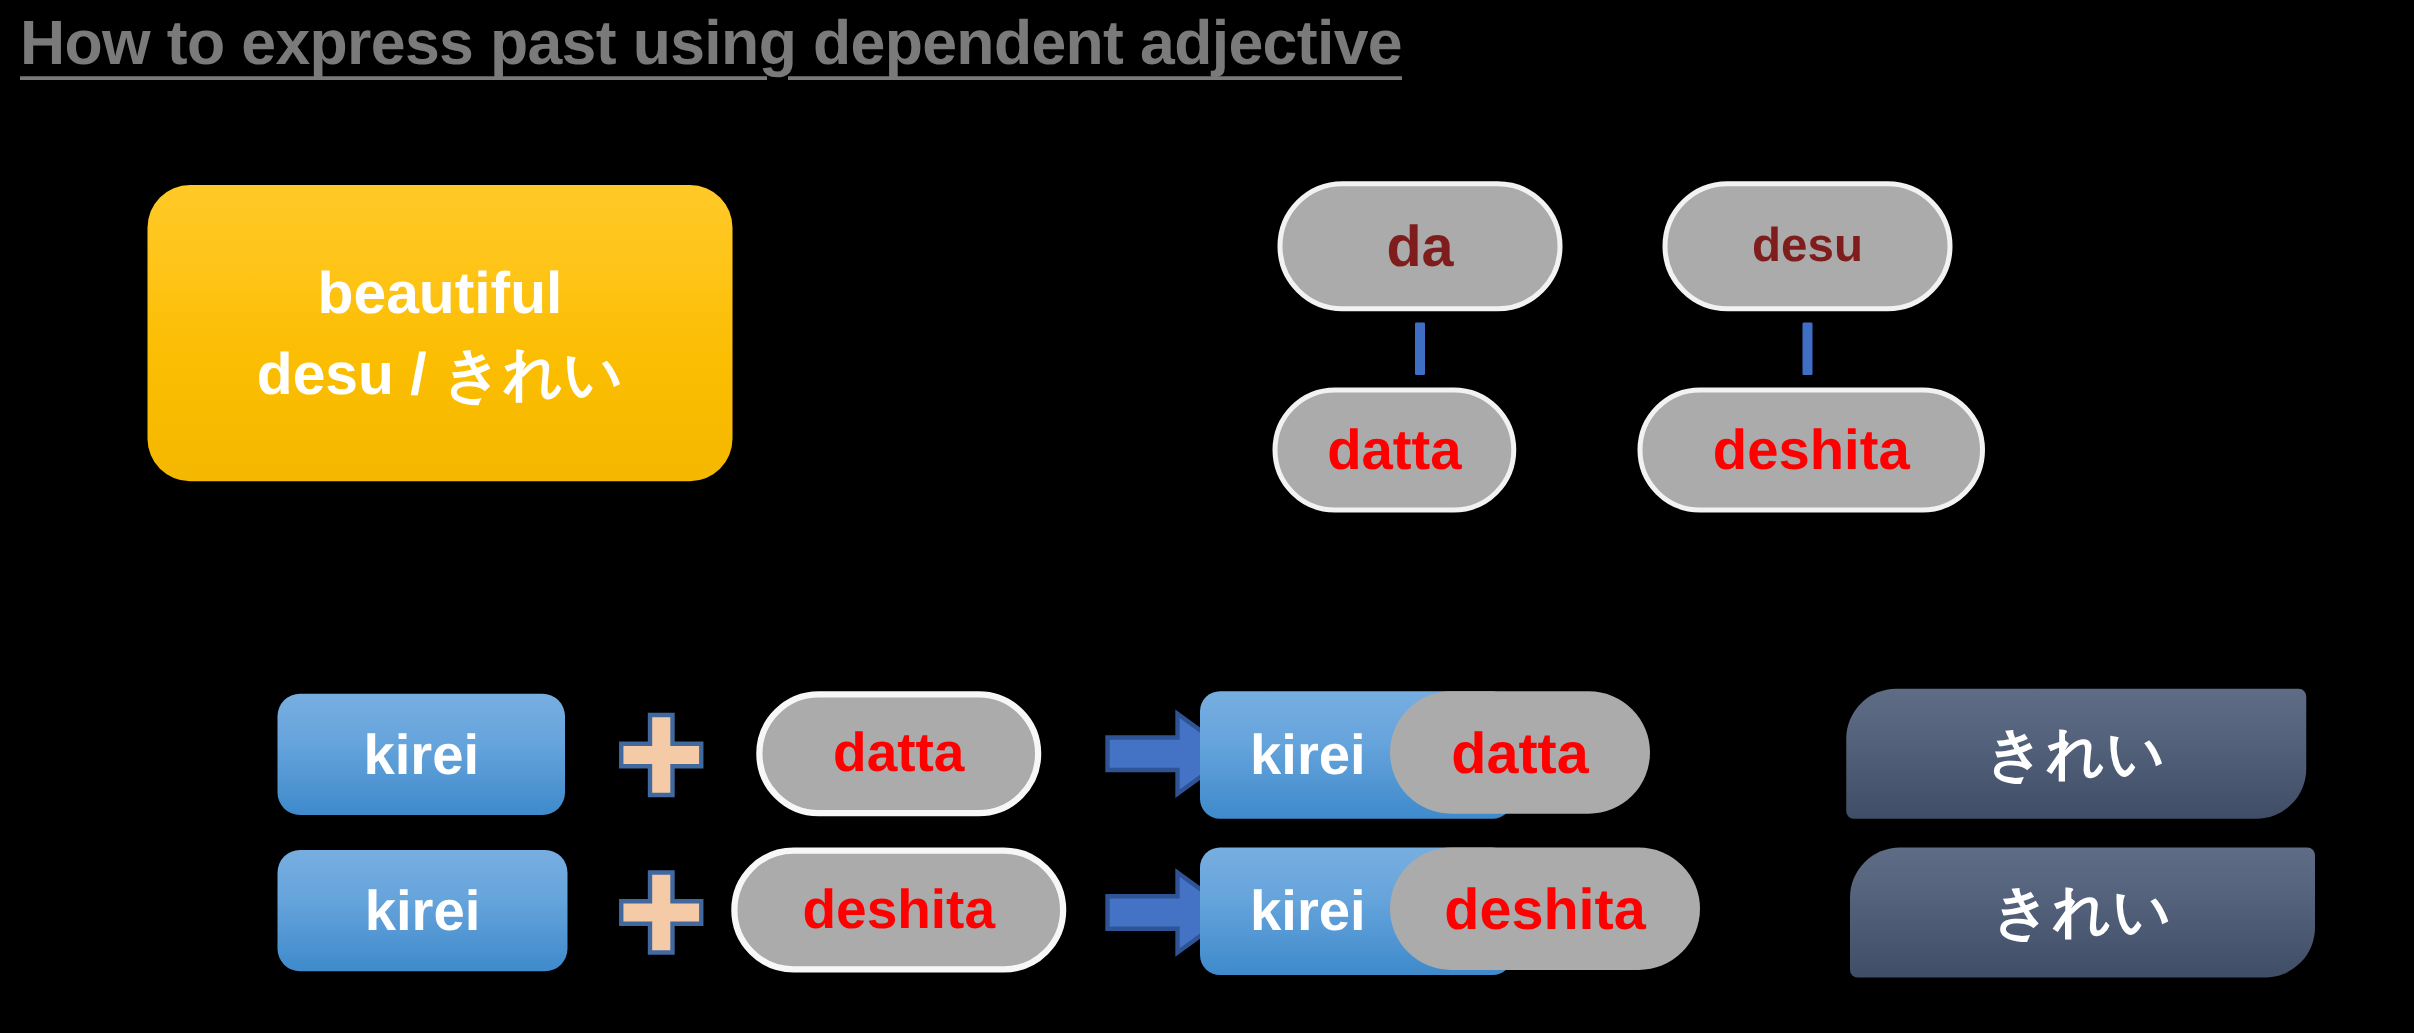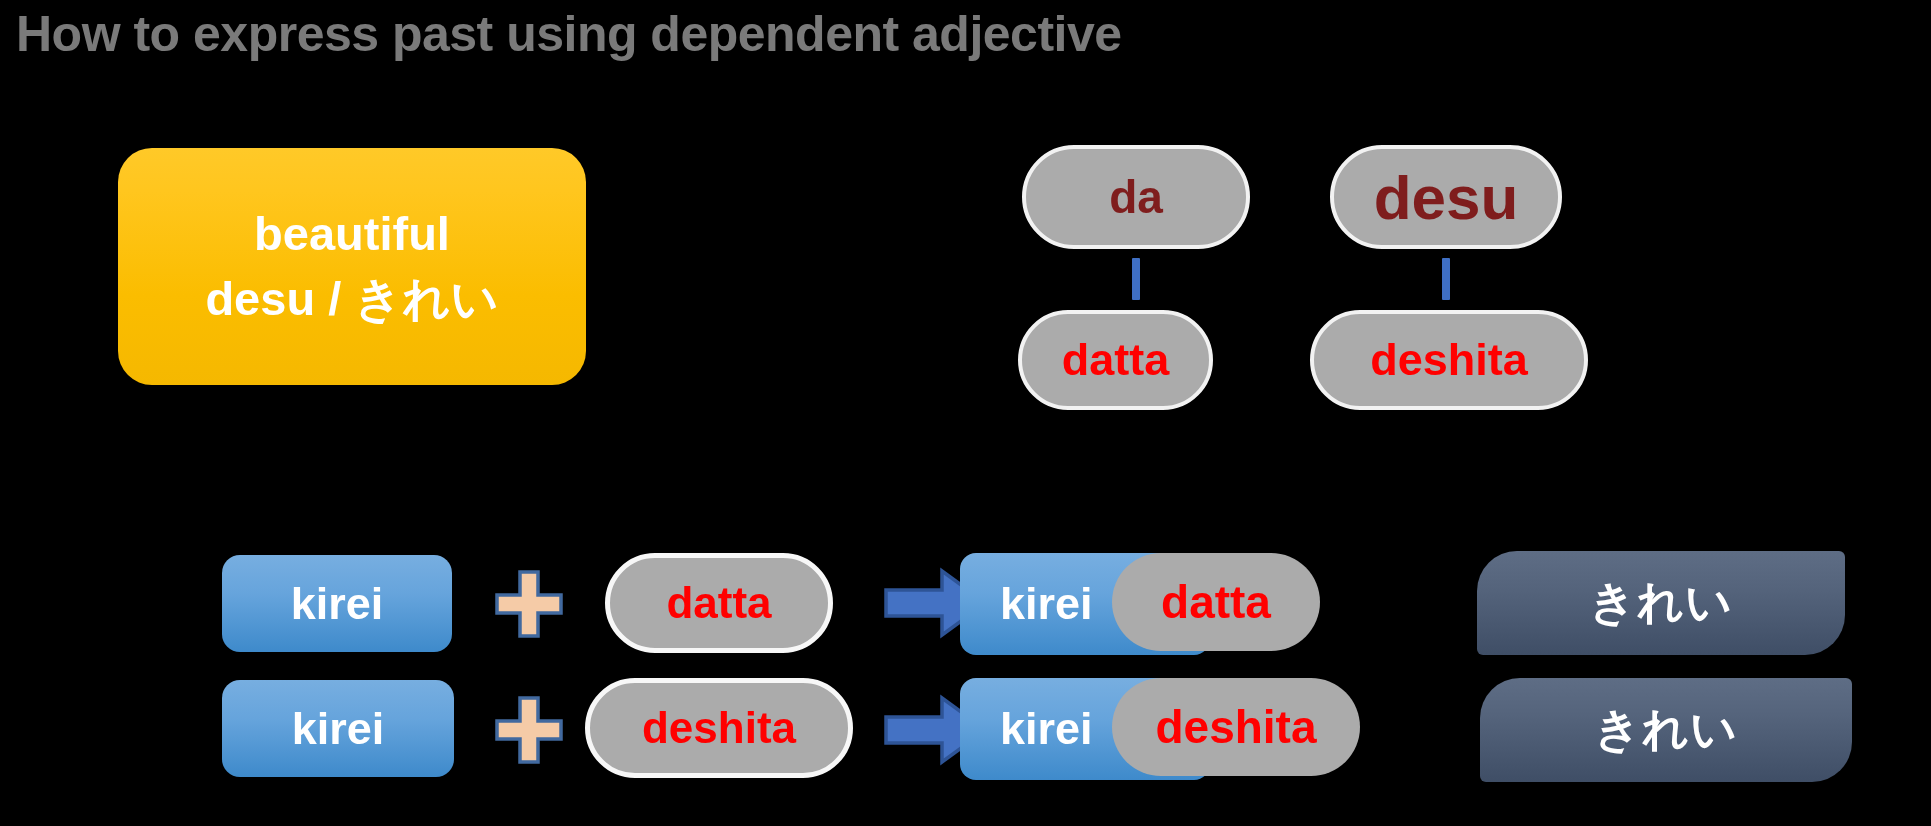--- a/index.html
+++ b/index.html
@@ -17,20 +17,21 @@
 
   
   #slide-title {
     position: absolute;
     left: 16px;
     top: 8px;
     font-size: 50px;
     font-weight: 700;
     letter-spacing: -0.5px;
     color: #7a7a7a;
+    text-decoration: underline;
     text-decoration-thickness: 3px;
     text-underline-offset: 10px;
     white-space: nowrap;
     line-height: 1.05;
   }
 
   
   #word-card {
     position: absolute;
     left: 118px;
@@ -63,21 +64,21 @@
     align-items: center;
     justify-content: center;
     box-sizing: border-box;
     font-weight: 700;
     white-space: nowrap;
   }
   .pill-white { color: #7f1d1d; }
   .pill-red   { color: #FF0000; }
 
   #pill-da      { left: 1022px; top: 145px; width: 228px; height: 104px; font-size: 46px; }
-  #pill-desu    { left: 1330px; top: 145px; width: 232px; height: 104px; font-size: 62px; }
+  #pill-desu    { left: 1330px; top: 145px; width: 232px; height: 104px; font-size: 38px; }
   #pill-datta   { left: 1018px; top: 310px; width: 195px; height: 100px; font-size: 45px; }
   #pill-deshita { left: 1310px; top: 310px; width: 278px; height: 100px; font-size: 45px; }
 
   .connector {
     position: absolute;
     width: 8px;
     background: #3F6FC4;
     border-radius: 1px;
   }
   #connector-da   { left: 1132px; top: 258px; height: 42px; }

